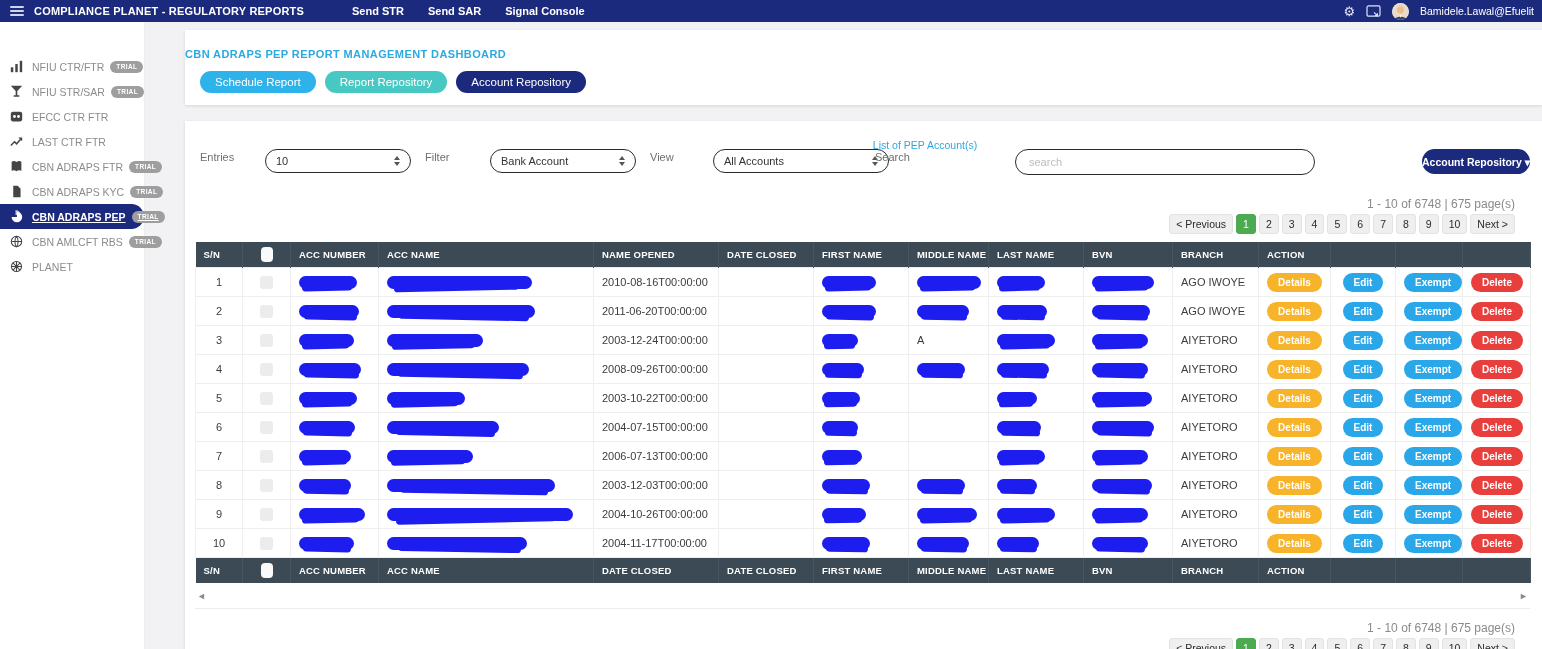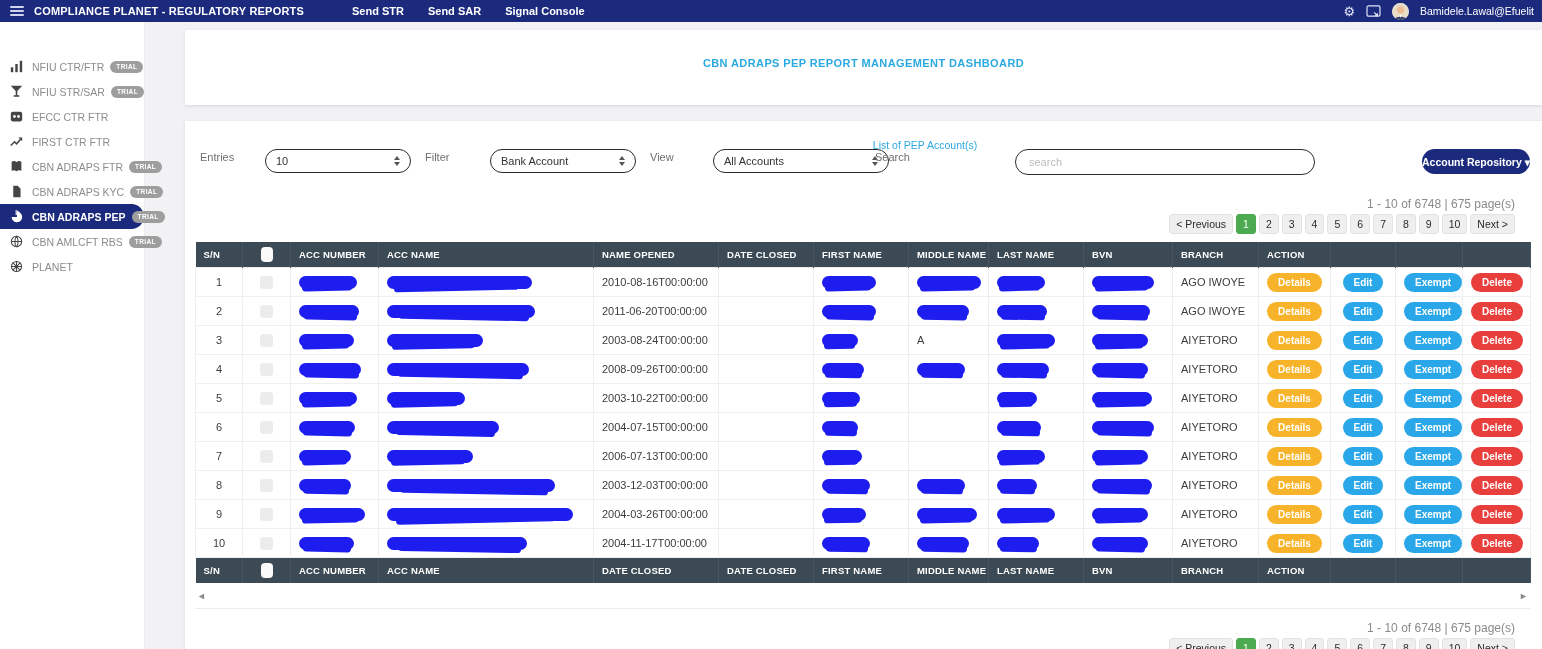--- a/index.html
+++ b/index.html
@@ -22,28 +22,28 @@
 
   
   .sidebar { position:absolute; top:22px; left:0; bottom:0; width:145px; background:#fff;
              border-right:1px solid #ededed; padding-top:32px; }
   .side-item { display:flex; align-items:center; height:25px; padding:0 6px 0 10px; font-size:10.5px;
                color:#8c8c8c; cursor:pointer; white-space:nowrap; }
   .side-item .ic { width:14px; margin-right:8px; flex:none; display:flex; }
   .side-item .ic svg { width:13px; height:13px; fill:#454545; }
   .badge { background:#9e9e9e; color:#fff; font-size:6.5px; font-weight:bold; padding:2.5px 6px;
            border-radius:8px; margin-left:6px; letter-spacing:.4px; }
-  .side-item.active { background:#1b2a7d; color:#fff; font-weight:bold; border-radius:0 14px 14px 0; }
+  .side-item.active { background:#1b2a7d; color:#fff; font-weight:bold; border-radius:0 14px 14px 0;text-decoration:underline; }
   .side-item.active .ic svg { fill:#fff; }
 
   
   .main { position:absolute; left:185px; right:0; top:22px; bottom:0; }
   .card { background:#fff; box-shadow:0 1px 3px rgba(0,0,0,.12); }
   .top-card { margin-top:8px; height:75px; }
-  .page-title { text-align:center; padding-top:27px; color:#2ba9e0; font-weight:bold; font-size:11px; letter-spacing:.4px; }
+  .page-title { text-align:left; padding-top:18px; color:#2ba9e0; font-weight:bold; font-size:11px; letter-spacing:.4px; }
   .btn-row { display:flex; gap:9px; padding:11px 0 0 15px; }
   .pill-btn { border:none; color:#fff; font-size:11.5px; padding:5px 15px; border-radius:13px;
               cursor:pointer; font-family:inherit; }
 
   .main-card { margin-top:16px; min-height:512px; padding-bottom:8px; }
 
   
   .filter-row { position:relative; height:76px; }
   .lbl { position:absolute; font-size:11px; color:#6f6f6f; }
   .pill-select { position:absolute; height:24px; width:146px; border:1px solid #2b2b2b; border-radius:13px;
@@ -158,21 +158,21 @@
         </span>
         <span>EFCC CTR FTR</span>
       </div>
       <div class="side-item">
         <span class="ic">
           <svg viewBox="0 0 16 16">
             <path d="M1 13l4.6-4.6 2.5 2.5 5-5.6" stroke="#454545" stroke-width="1.8" fill="none"></path>
             <path d="M10.2 3h4.8v4.8z"></path>
           </svg>
         </span>
-        <span>FIRST CTR FTR</span>
+        <span>LAST CTR FTR</span>
       </div>
       <div class="side-item">
         <span class="ic">
           <svg viewBox="0 0 16 16">
             <path d="M2 2c2-.9 4-.9 6 .4 2-1.3 4-1.3 6-.4v11.3c-2-.9-4-.9-6 .4-2-1.3-4-1.3-6-.4z"></path>
           </svg>
         </span>
         <span>CBN ADRAPS FTR</span>
         <span class="badge">TRIAL</span>
       </div>
@@ -219,20 +219,25 @@
         </span>
         <span>PLANET</span>
       </div>
     </div>
 </aside>
 
 <div class="main">
 
   <section class="card top-card">
     <div class="page-title">CBN ADRAPS PEP REPORT MANAGEMENT DASHBOARD</div>
+    <div class="btn-row" id="header-buttons">
+        <button class="pill-btn" style="background: rgb(46, 178, 234);">Schedule Report</button>
+        <button class="pill-btn" style="background: rgb(72, 200, 194);">Report Repository</button>
+        <button class="pill-btn" style="background: rgb(27, 42, 125);">Account Repository</button>
+      </div>
   </section>
 
   <section class="card main-card">
 
     <div class="filter-row">
       <span class="lbl" style="top:30px;left:15px">Entries</span>
       <div class="pill-select" style="top:28px;left:80px">
         <span>10</span>
         <span class="updown">
             <i class="up"></i>
@@ -360,21 +365,21 @@
             <td class="ctr"><span class="action-pill" style="background: rgb(42, 167, 232);">Exempt</span></td>
             <td class="ctr"><span class="action-pill" style="background: rgb(232, 62, 60);">Delete</span></td>
           </tr>
           <tr>
             <td class="ctr">3</td>
             <td class="ctr">
               <div class="cb"></div>
             </td>
             <td><span class="redact" style="width: 55px; background: rgb(29, 29, 239);"></span></td>
             <td><span class="redact" style="width: 96px; background: rgb(29, 29, 239);"></span></td>
-            <td>2003-08-24T00:00:00</td>
+            <td>2003-12-24T00:00:00</td>
             <td></td>
             <td><span class="redact" style="width: 36px; background: rgb(29, 29, 239);"></span></td>
             <td>A</td>
             <td><span class="redact" style="width: 58px; background: rgb(29, 29, 239);"></span></td>
             <td><span class="redact" style="width: 56px; background: rgb(29, 29, 239);"></span></td>
             <td>AIYETORO</td>
             <td class="ctr"><span class="action-pill" style="background: rgb(247, 179, 41);">Details</span></td>
             <td class="ctr"><span class="action-pill" style="background: rgb(42, 167, 232);">Edit</span></td>
             <td class="ctr"><span class="action-pill" style="background: rgb(42, 167, 232);">Exempt</span></td>
             <td class="ctr"><span class="action-pill" style="background: rgb(232, 62, 60);">Delete</span></td>
@@ -474,21 +479,21 @@
             <td class="ctr"><span class="action-pill" style="background: rgb(42, 167, 232);">Exempt</span></td>
             <td class="ctr"><span class="action-pill" style="background: rgb(232, 62, 60);">Delete</span></td>
           </tr>
           <tr>
             <td class="ctr">9</td>
             <td class="ctr">
               <div class="cb"></div>
             </td>
             <td><span class="redact" style="width: 66px; background: rgb(29, 29, 239);"></span></td>
             <td><span class="redact" style="width: 186px; background: rgb(29, 29, 239);"></span></td>
-            <td>2004-03-26T00:00:00</td>
+            <td>2004-10-26T00:00:00</td>
             <td></td>
             <td><span class="redact" style="width: 44px; background: rgb(29, 29, 239);"></span></td>
             <td><span class="redact" style="width: 60px; background: rgb(29, 29, 239);"></span></td>
             <td><span class="redact" style="width: 58px; background: rgb(29, 29, 239);"></span></td>
             <td><span class="redact" style="width: 56px; background: rgb(29, 29, 239);"></span></td>
             <td>AIYETORO</td>
             <td class="ctr"><span class="action-pill" style="background: rgb(247, 179, 41);">Details</span></td>
             <td class="ctr"><span class="action-pill" style="background: rgb(42, 167, 232);">Edit</span></td>
             <td class="ctr"><span class="action-pill" style="background: rgb(42, 167, 232);">Exempt</span></td>
             <td class="ctr"><span class="action-pill" style="background: rgb(232, 62, 60);">Delete</span></td>

